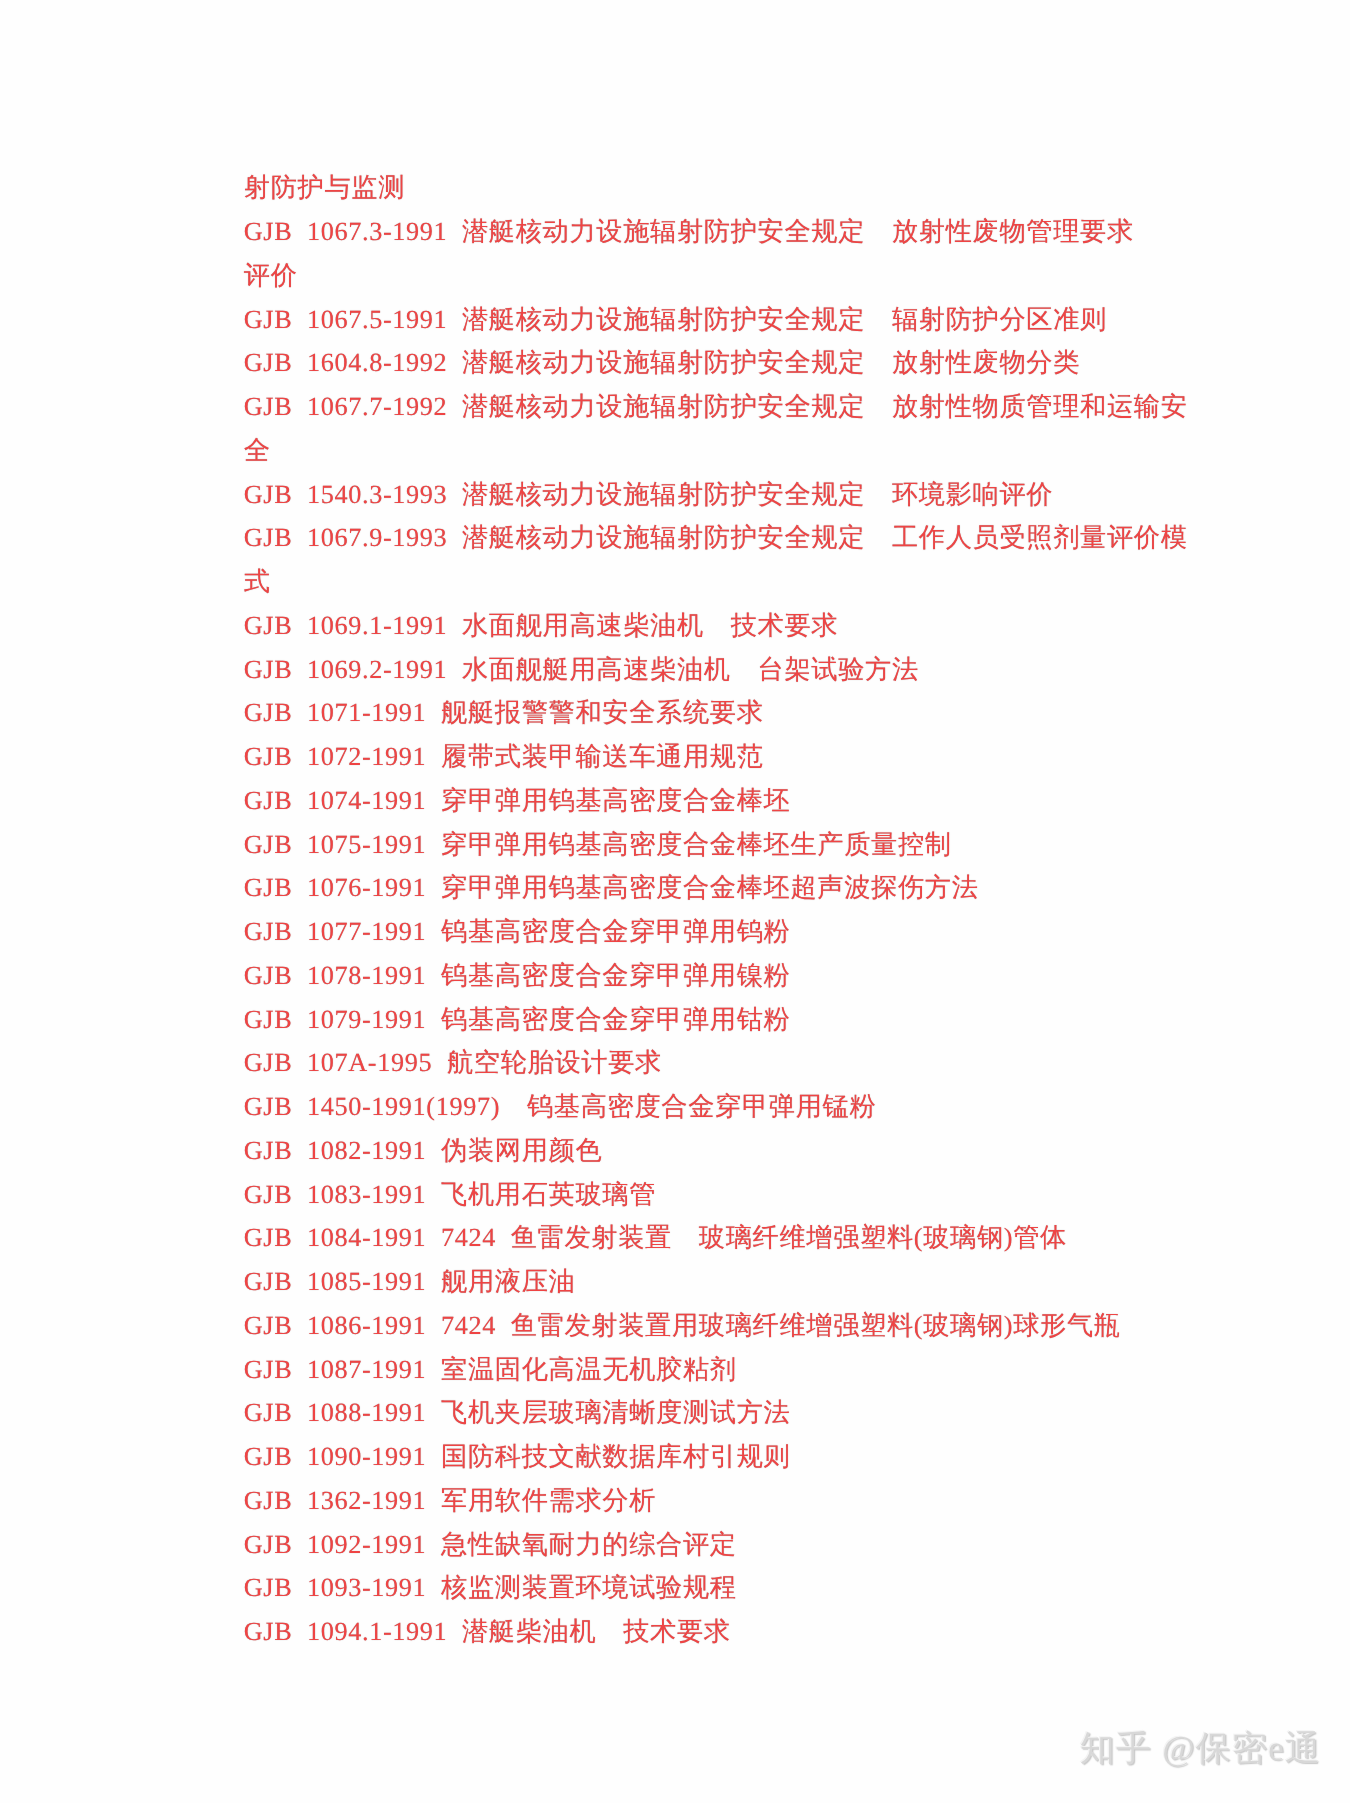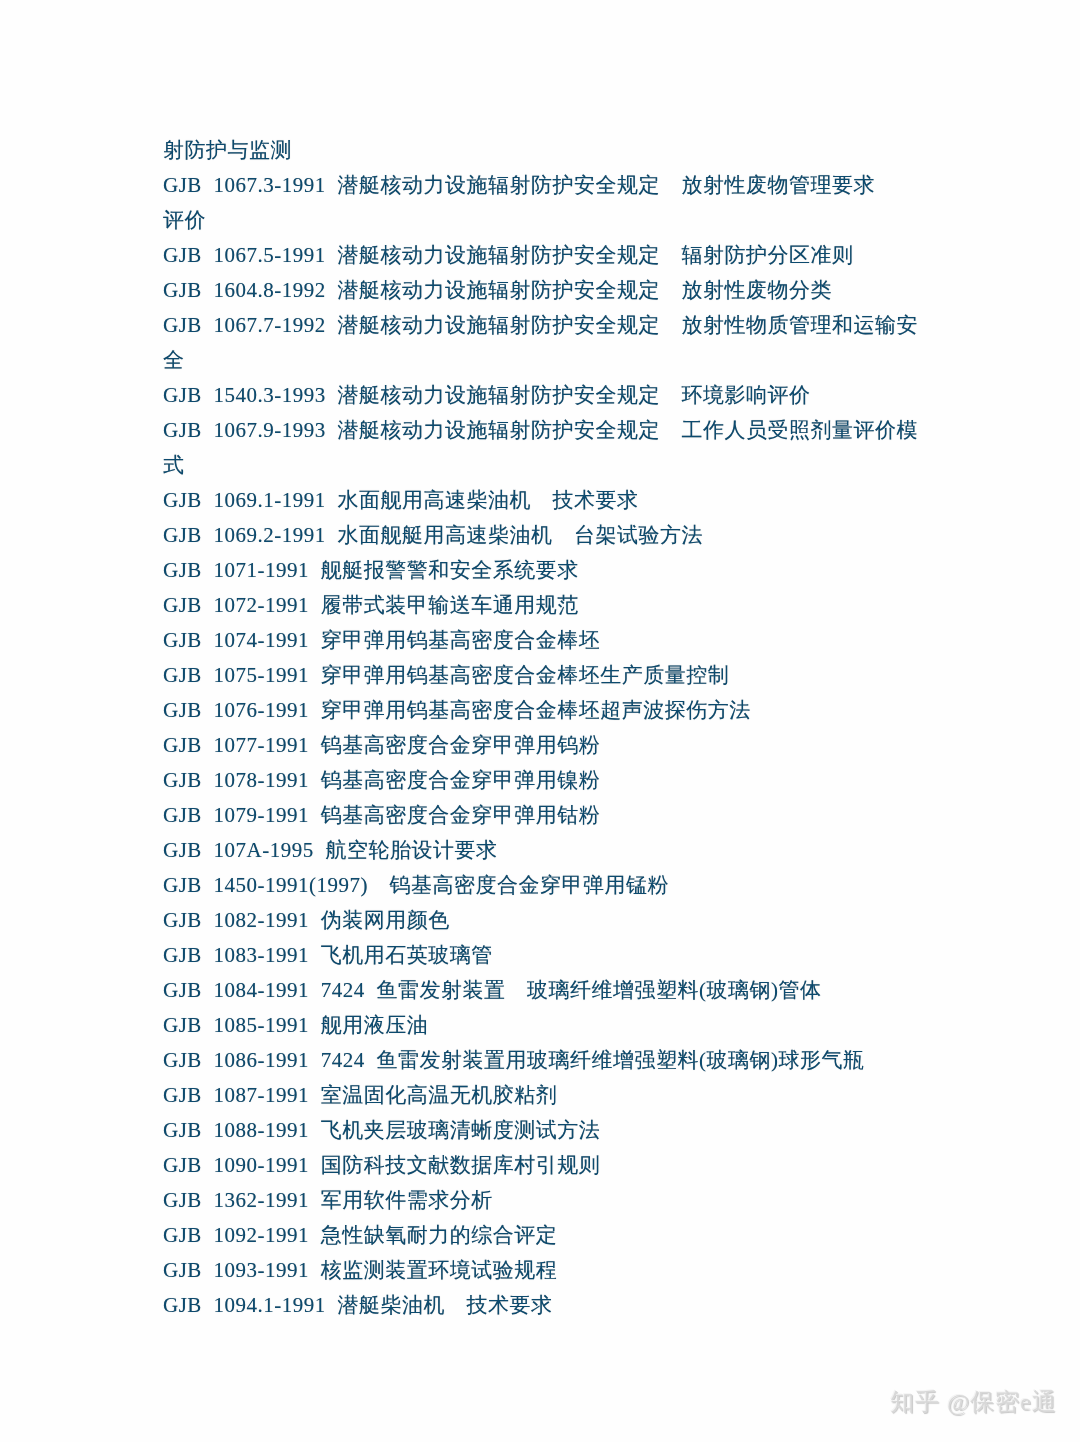--- a/index.html
+++ b/index.html
@@ -24,31 +24,32 @@
   .list {
     position: absolute;
     left: 163px;
     top: 133px;
     width: 810px;
   }
   .line {
     height: 35px;
     line-height: 35px;
     font-size: 21px;
-    color: #0c4a6e;
+    color: #ef4444;
     white-space: pre;
     word-spacing: 6px;
     letter-spacing: 0.5px;
     text-shadow: 0 0 0.7px rgba(80,80,80,0.55);
+    margin-left: 32px;
   }
   .watermark {
     position: absolute;
     right: 23px;
     bottom: 24px;
-    font-size: 24px;
+    font-size: 28px;
     letter-spacing: 1px;
     color: #d8d8d8;
     text-shadow: -1px -1px 0 #f4f4f4, 1px 1px 1px #c6c6c6;
     white-space: pre;
     margin-left: 47px;
   }
 </style>
 </head>
 <body>
 

